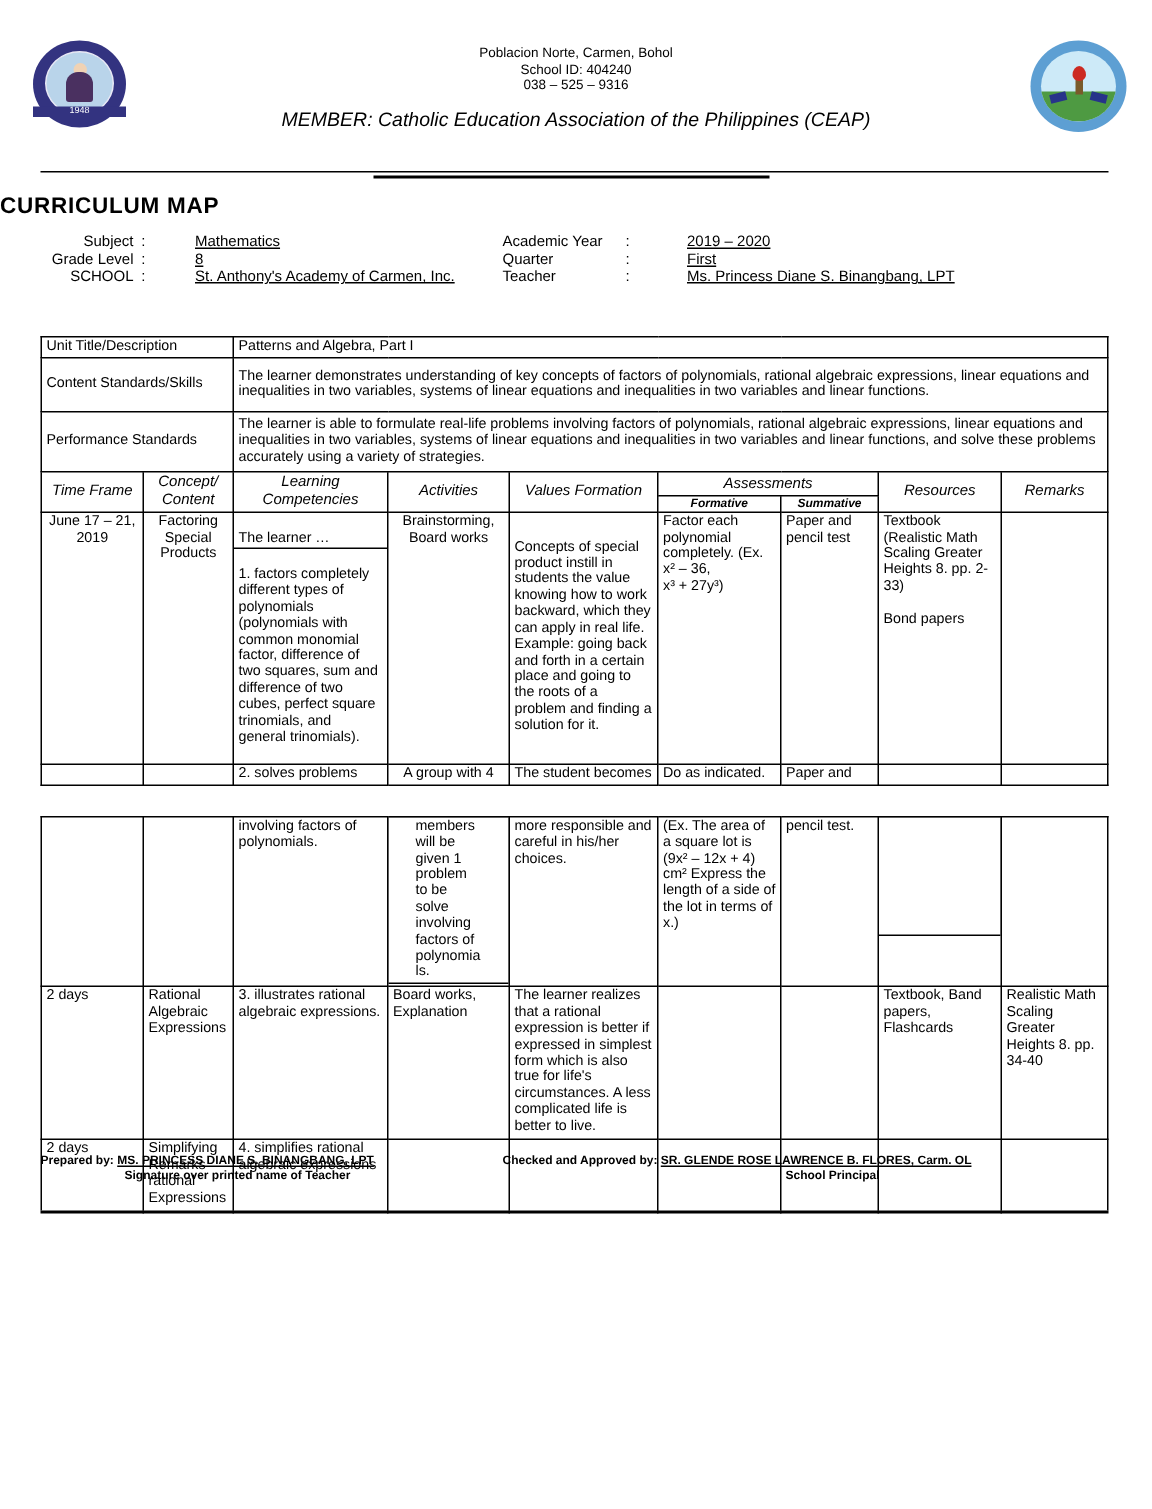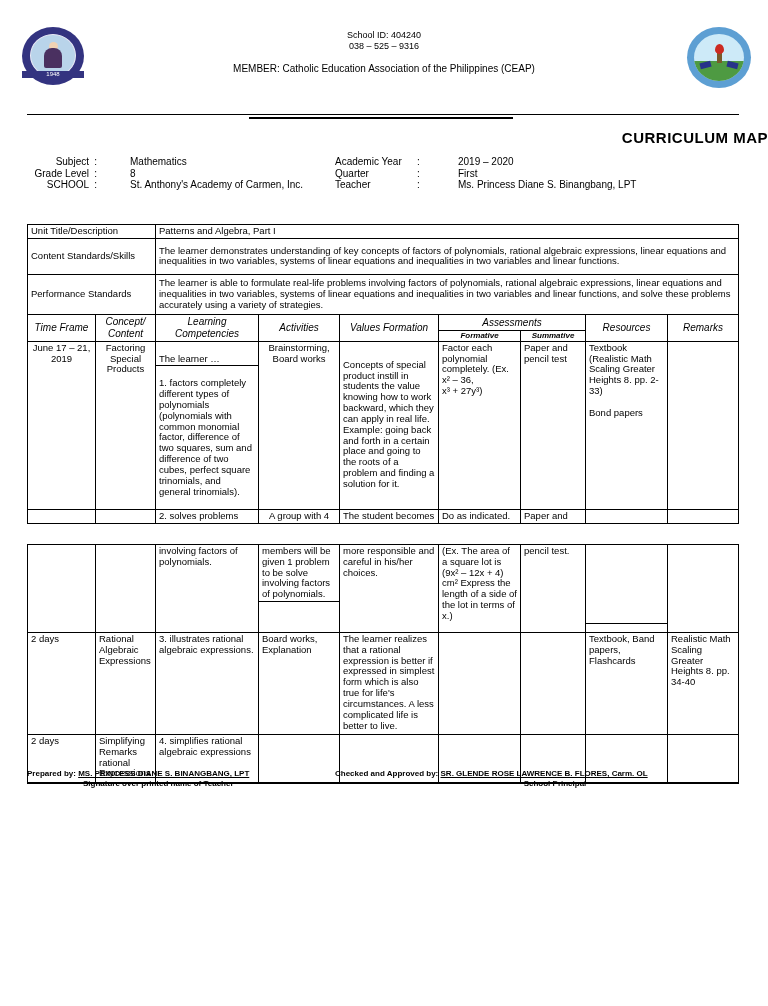--- a/index.html
+++ b/index.html
@@ -31,54 +31,54 @@
     margin-left: -2.5px; background: #7a5a2a; }
   .logo-right .flame { position: absolute; left: 50%; bottom: 58%; width: 9px; height: 10px;
     margin-left: -4.5px; background: #cc2a22; border-radius: 50% 50% 50% 50% / 60% 60% 40% 40%; }
   .logo-right .book-l, .logo-right .book-r { position: absolute; bottom: 28%; width: 11px; height: 6px; background: #27338a; }
   .logo-right .book-l { left: 6px; transform: rotate(-14deg); }
   .logo-right .book-r { right: 6px; transform: rotate(14deg); }
 
   .head-center { position: absolute; left: 100px; right: 100px; top: 28px; text-align: center; }
   .school-name { font-family: "Liberation Serif", serif; font-weight: bold; font-size: 17px; line-height: 20px; }
   .head-sub { font-size: 9px; line-height: 10.5px; margin-top: 2px; }
-  .member-block { font-size: 10px; line-height: 10.5px; margin-top: 13px; }
+  .member-block { font-size: 13px; line-height: 10.5px; margin-top: 13px; font-style: italic; }
 
   .rule-full { position: absolute; left: 27px; width: 712px; top: 114px; border-top: 1.5px solid #000; }
   .rule-short { position: absolute; left: 249px; width: 264px; top: 117px; border-top: 2px solid #000; }
 
-  .doc-title { position: absolute; left: 0; right: 0; top: 129px; text-align: right;
+  .doc-title { position: absolute; left: 0; right: 0; top: 129px; text-align: left;
     font-size: 15px; font-weight: bold; letter-spacing: 0.5px; }
 
   
   .info { position: absolute; top: 156px; left: 27px; width: 712px; font-size: 10px; line-height: 11.5px; }
   .info-col-left { position: absolute; left: 0; top: 0; text-align: right; }
   .info-col-right { position: absolute; left: 308px; top: 0; }
   .info-row { display: flex; }
   .info-label { display: inline-block; }
   .info-col-left .info-label { width: 62px; }
   .info-col-right .info-label { width: 82px; }
   .info-colon { display: inline-block; width: 8px; }
-  .info-value { white-space: nowrap; padding-left: 33px; }
+  .info-value { text-decoration: underline; white-space: nowrap; padding-left: 33px; }
 
   
   table { border-collapse: collapse; table-layout: fixed; position: absolute; left: 27px; width: 711px; margin-top: 24px; }
   #table1 { top: 200px; }
   #table2 { top: 520px; border-bottom: 2px solid #000; }
   td, th { border: 1px solid #000; vertical-align: top; font-size: 9.5px; line-height: 1.14;
     padding: 1px 3px; white-space: pre-line; word-wrap: break-word; overflow: hidden; }
   th { font-style: italic; font-weight: normal; text-align: center; vertical-align: middle; font-size: 10px; }
   th.sub-th { font-size: 8px; font-weight: bold; padding: 0 2px; }
   td.meta-label { vertical-align: middle; white-space: normal; }
   td.tc { text-align: center; }
   .lc-cell { padding: 0; }
   .lc-intro { border-bottom: 1px solid #000; padding: 1px 3px; }
   .lc-body { padding: 1px 3px; }
   .cut-row td { height: 13px; }
-  .inner-box { border: 1px solid #000; margin: -2px -4px 0 -4px; padding: 1px 3px; }
+  .inner-box { border: 1px solid #000; margin: -2px -4px 0 -4px; padding: 1px 18px; }
   .inner-box.empty { height: 80px; }
 
   
   .footer { position: absolute; top: 769px; left: 27px; right: 20px; font-size: 8px;
     font-weight: bold; line-height: 10px; }
   .footer-left { position: absolute; left: 0; top: 0; }
   .footer-right { position: absolute; left: 308px; top: 0; }
   .sig-name { text-decoration: underline; }
   .footer-left .sig-caption { padding-left: 56px; }
   .footer-right .sig-caption { padding-left: 110px; text-align: center; width: 330px; }
@@ -98,20 +98,21 @@
     <div class="ground"></div>
     <div class="book-l"></div>
     <div class="book-r"></div>
     <div class="torch"></div>
     <div class="flame"></div>
   </div>
 </div>
 
 <div class="head-center">
   <div class="head-sub">
+    <div>Poblacion Norte, Carmen, Bohol</div>
     <div>School ID: 404240</div>
     <div>038 – 525 – 9316</div>
   </div>
   <div class="member-block">
     <div>MEMBER: Catholic Education Association of the Philippines (CEAP)</div>
   </div>
 </div>
 
 <div class="rule-full"></div>
 <div class="rule-short"></div>

